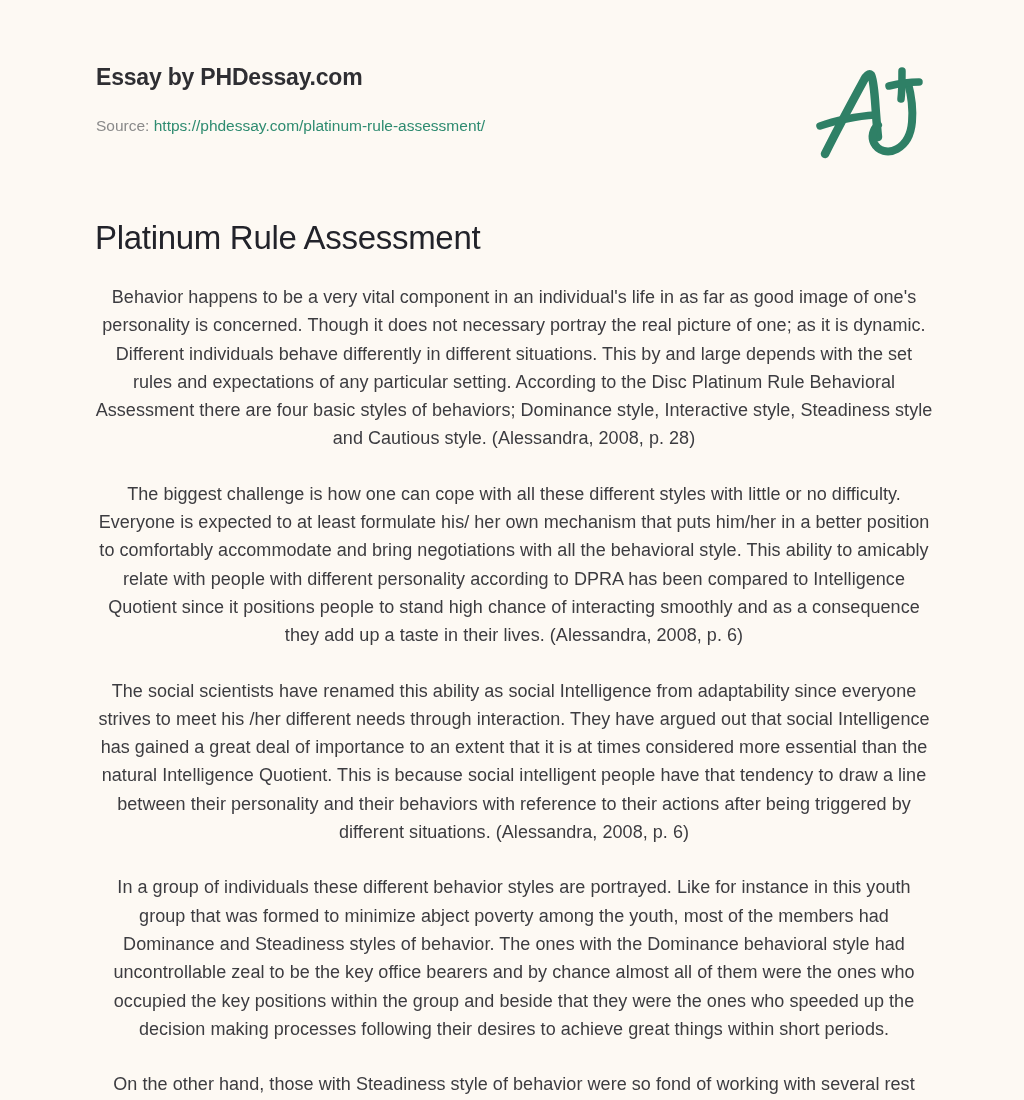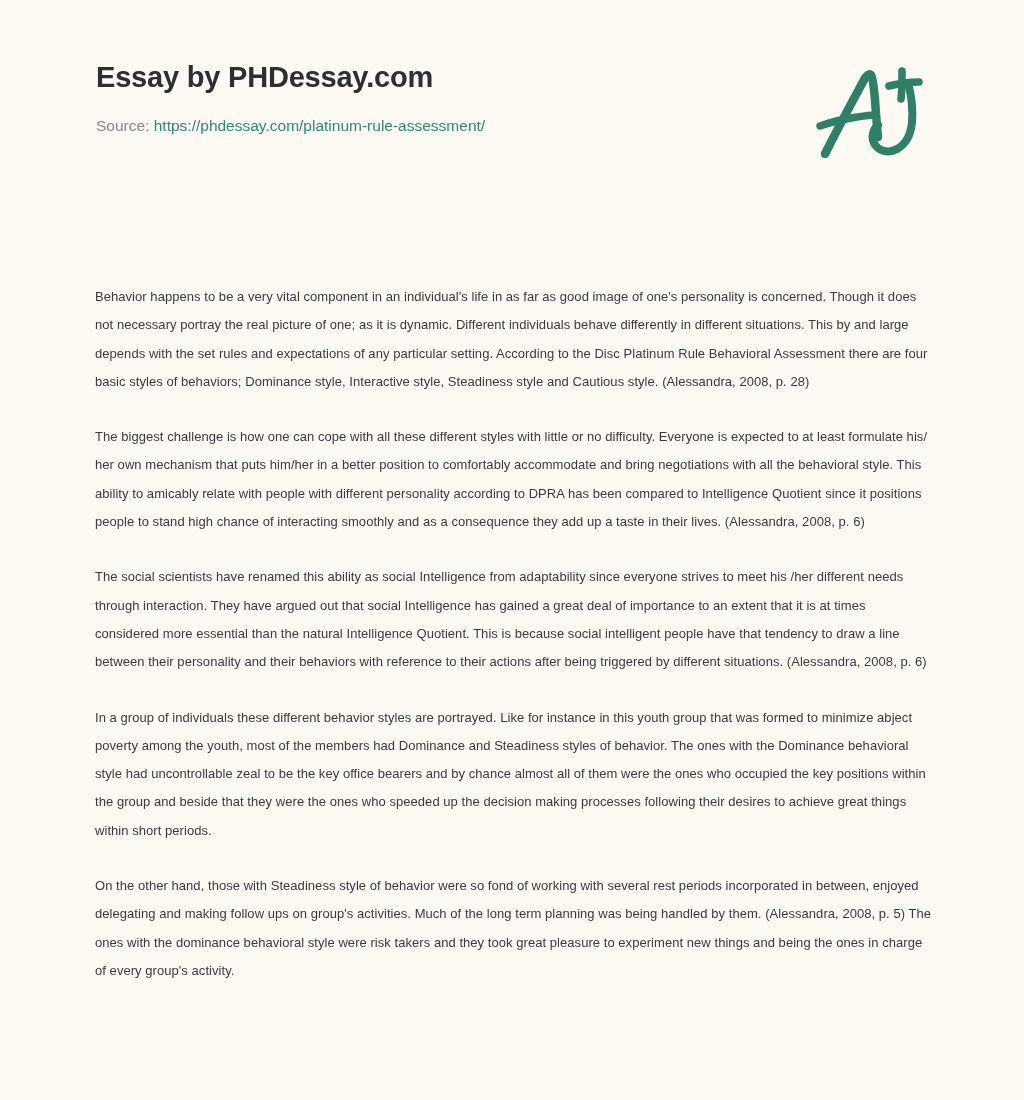--- a/index.html
+++ b/index.html
@@ -20,21 +20,21 @@
     position: relative;
     overflow: hidden;
   }
   .header {
     position: absolute;
     left: 96px;
     top: 62px;
     width: 700px;
   }
   .site-title {
-    font-size: 29px;
+    font-size: 23px;
     font-weight: bold;
     color: #2f2f33;
     letter-spacing: -0.2px;
     margin: 0;
     line-height: 30px;
   }
   .source-line {
     margin-top: 23px;
     font-size: 15.5px;
     line-height: 22px;
@@ -72,24 +72,24 @@
     margin: 0;
   }
   .article-body {
     position: absolute;
     left: 95px;
     top: 283px;
     width: 838px;
   }
   .article-body p {
     margin: 0 0 27px 0;
-    font-size: 13px;
+    font-size: 18px;
     line-height: 28.3px;
     color: #3c3c40;
-    text-align: left;
+    text-align: center;
     letter-spacing: 0.05px;
   }
   .article-body p:last-child {
     margin-bottom: 0;
   }
 </style>
 </head>
 <body>
 
 <div class="page">
@@ -107,20 +107,21 @@
       <g fill="none" stroke="#2f8066" stroke-linecap="round" stroke-linejoin="round">
         <path d="M13 96 C 25 72, 40 44, 52 22 C 54 18, 57 15, 59 17 C 61 20, 62 30, 63 42 C 64 56, 65 70, 66 79" stroke-width="8.5"></path>
         <path d="M8 68 C 22 63, 45 58, 63 57" stroke-width="7.5"></path>
         <path d="M96 25 C 99 36, 101 52, 100 64 C 99 76, 94 86, 85 91 C 76 96, 66 93, 62 85 C 59 79, 61 71, 66 67" stroke-width="8"></path>
         <path d="M77 28 C 85 26, 97 24, 107 24" stroke-width="7.5"></path>
         <path d="M90 13 C 90 22, 90 33, 89 41" stroke-width="7.5"></path>
       </g>
     </svg>
   </div>
 
+  <h2 class="article-title">Platinum Rule Assessment</h2>
 
   <div class="article-body">
     <p>Behavior happens to be a very vital component in an individual's life in as far as good image of one's personality is concerned. Though it does not necessary portray the real picture of one; as it is dynamic. Different individuals behave differently in different situations. This by and large depends with the set rules and expectations of any particular setting. According to the Disc Platinum Rule Behavioral Assessment there are four basic styles of behaviors; Dominance style, Interactive style, Steadiness style and Cautious style. (Alessandra, 2008, p. 28)</p>
     <p>The biggest challenge is how one can cope with all these different styles with little or no difficulty. Everyone is expected to at least formulate his/ her own mechanism that puts him/her in a better position to comfortably accommodate and bring negotiations with all the behavioral style. This ability to amicably relate with people with different personality according to DPRA has been compared to Intelligence Quotient since it positions people to stand high chance of interacting smoothly and as a consequence they add up a taste in their lives. (Alessandra, 2008, p. 6)</p>
     <p>The social scientists have renamed this ability as social Intelligence from adaptability since everyone strives to meet his /her different needs through interaction. They have argued out that social Intelligence has gained a great deal of importance to an extent that it is at times considered more essential than the natural Intelligence Quotient. This is because social intelligent people have that tendency to draw a line between their personality and their behaviors with reference to their actions after being triggered by different situations. (Alessandra, 2008, p. 6)</p>
     <p>In a group of individuals these different behavior styles are portrayed. Like for instance in this youth group that was formed to minimize abject poverty among the youth, most of the members had Dominance and Steadiness styles of behavior. The ones with the Dominance behavioral style had uncontrollable zeal to be the key office bearers and by chance almost all of them were the ones who occupied the key positions within the group and beside that they were the ones who speeded up the decision making processes following their desires to achieve great things within short periods.</p>
     <p>On the other hand, those with Steadiness style of behavior were so fond of working with several rest periods incorporated in between, enjoyed delegating and making follow ups on group's activities. Much of the long term planning was being handled by them. (Alessandra, 2008, p. 5) The ones with the dominance behavioral style were risk takers and they took great pleasure to experiment new things and being the ones in charge of every group's activity.</p>
 
   </div>
 

